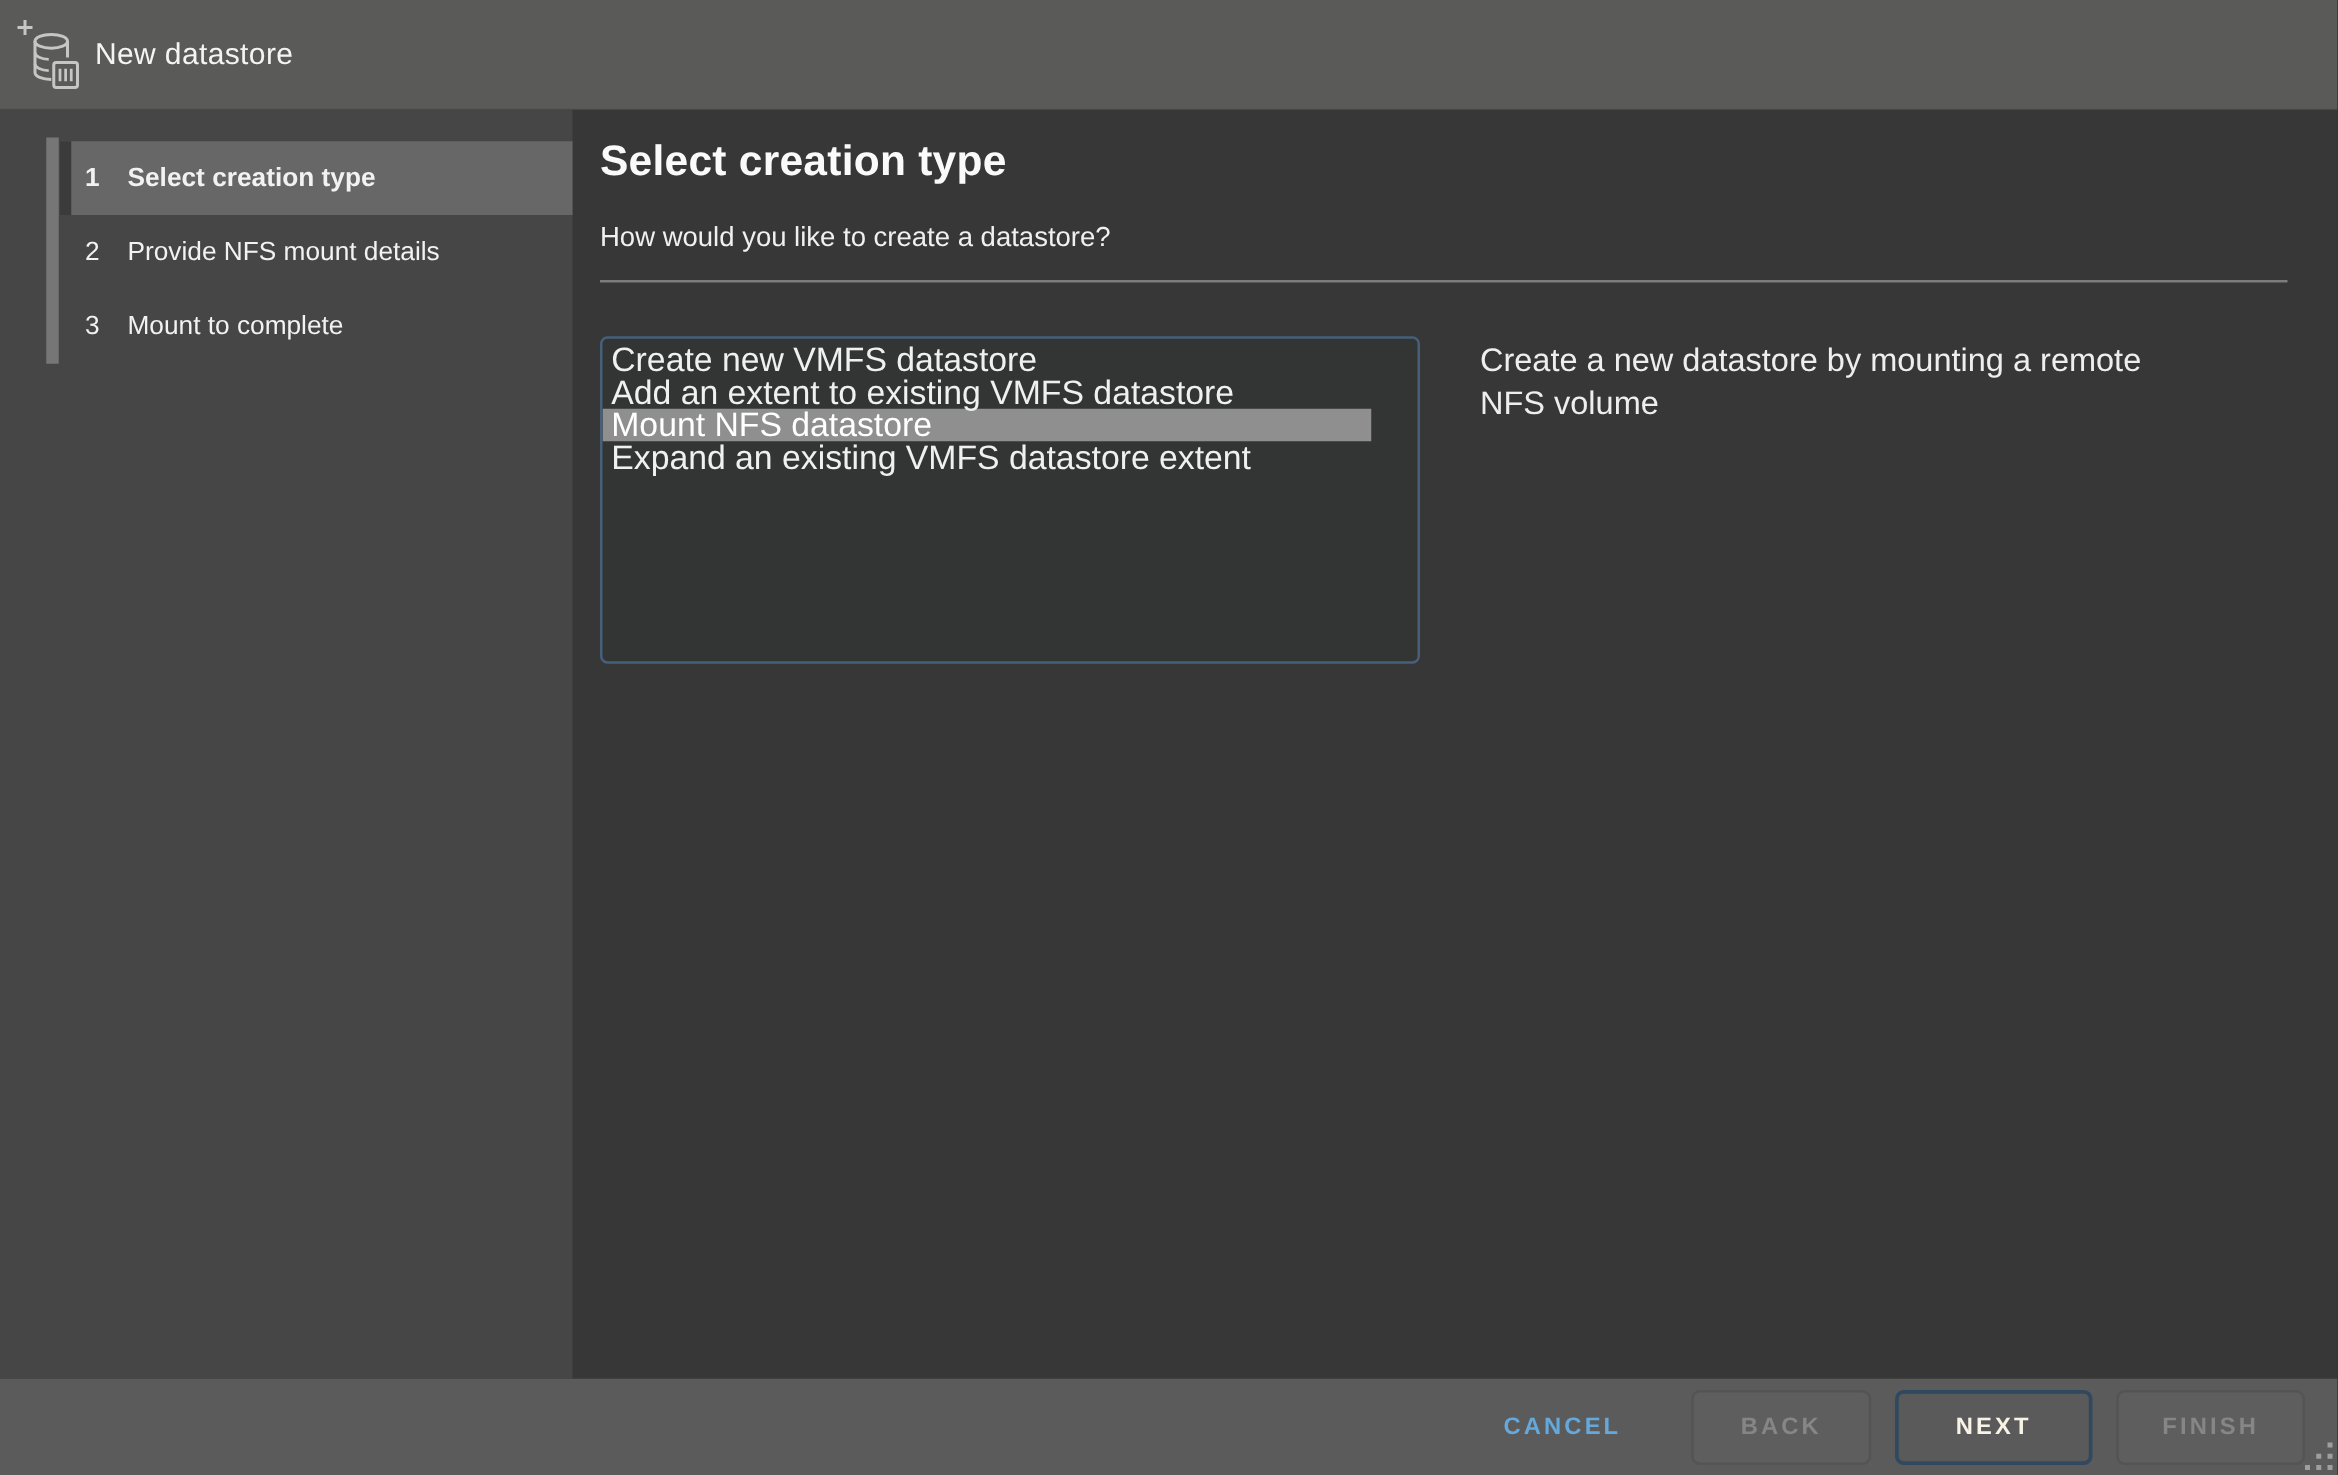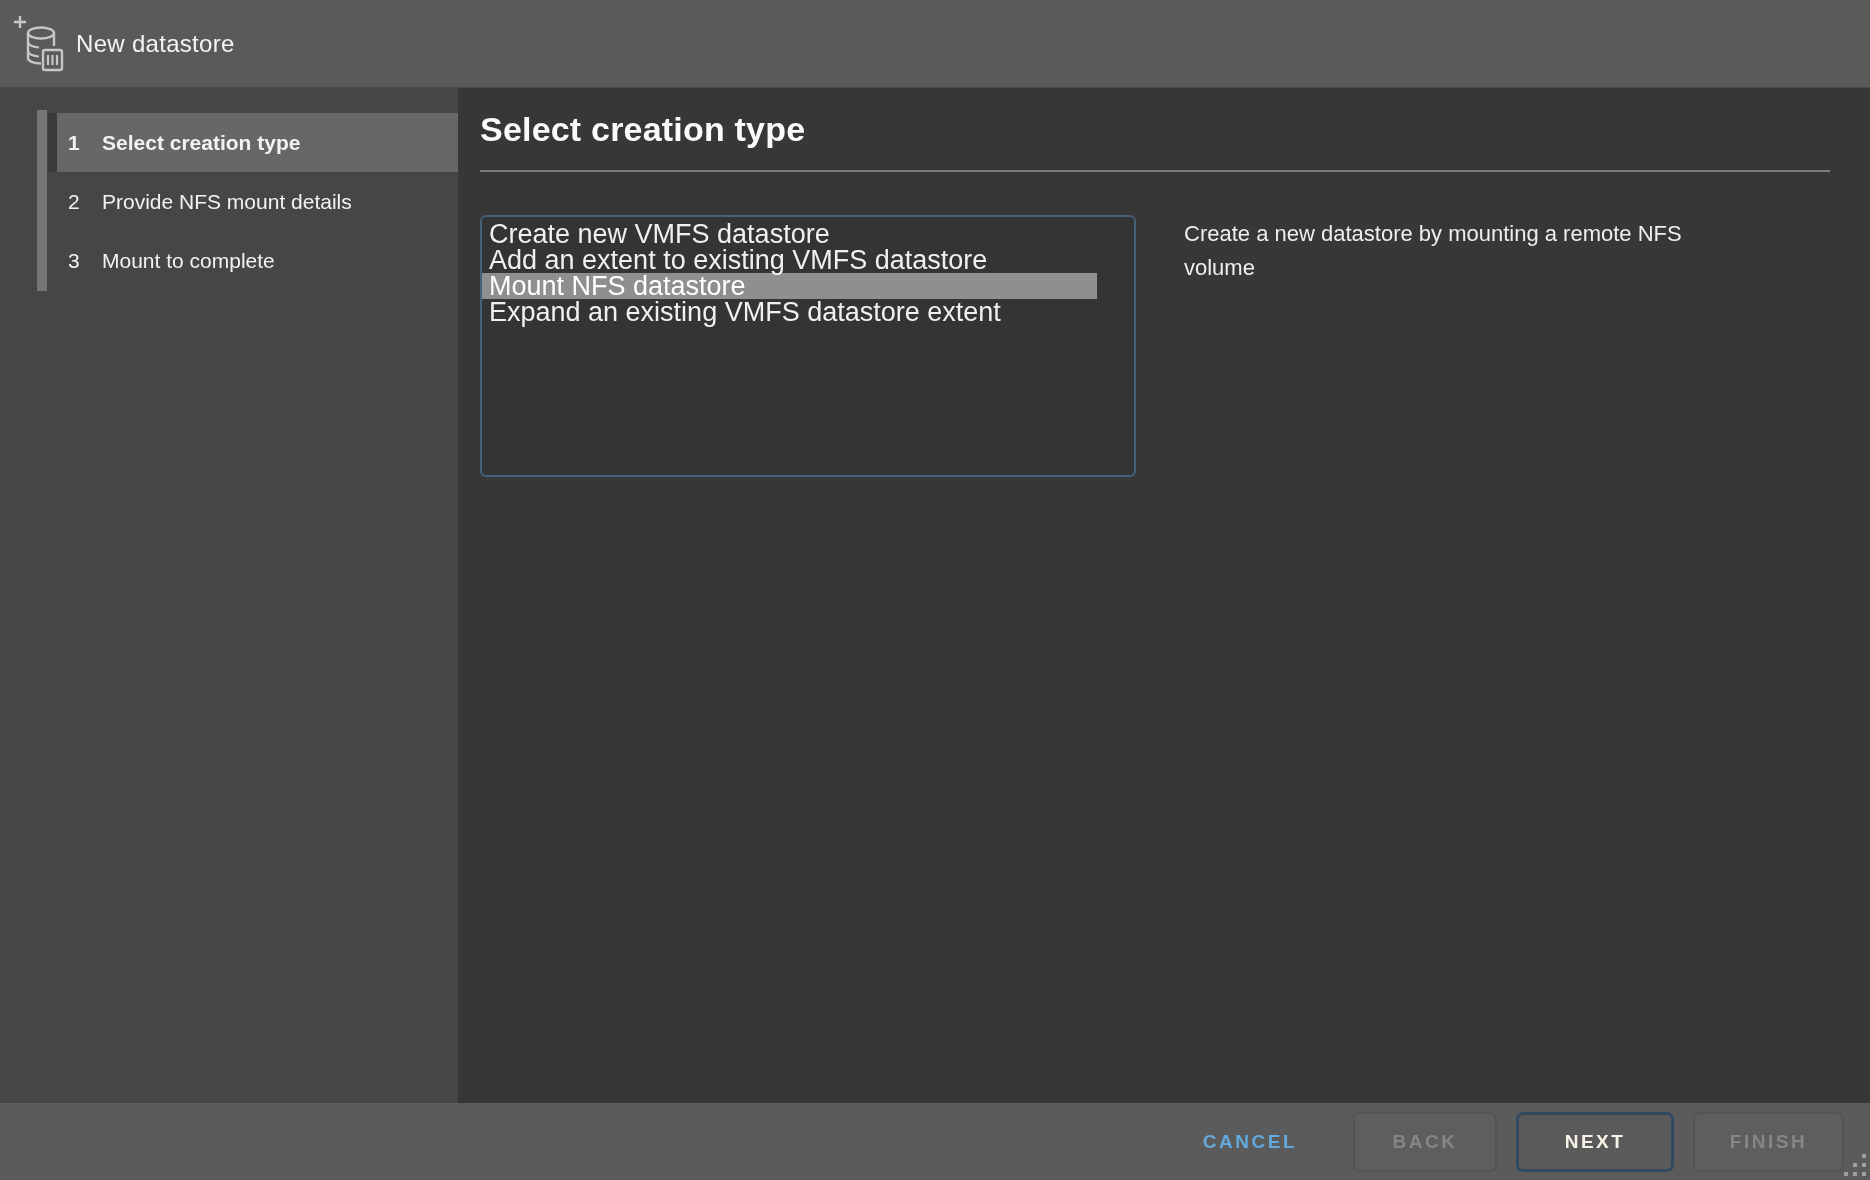--- a/index.html
+++ b/index.html
@@ -88,21 +88,21 @@
     color: #f0f0f0;
     white-space: nowrap;
     cursor: default;
   }
   .option.selected { background: #8f8f8f; color: #ffffff; }
 
   .description {
     margin-left: 48px;
     width: 540px;
     padding-top: 2px;
-    font-size: 22px;
+    font-size: 26px;
     line-height: 34px;
     color: #eeeeee;
   }
 
   
   .footer {
     position: absolute;
     left: 0; bottom: 0;
     width: 100%; height: 77px;
     background: #5b5b5b;
@@ -195,20 +195,21 @@
       </div>
       <div class="step">
         <span class="num">3</span>
         <span>Mount to complete</span>
       </div>
     </div>
   </nav>
 
   <section class="main">
     <h2>Select creation type</h2>
+    <p class="question">How would you like to create a datastore?</p>
     <hr class="divider">
 
     <div class="columns">
       <div class="listbox" role="listbox">
         <div class="option" role="option">Create new VMFS datastore</div>
         <div class="option" role="option">Add an extent to existing VMFS datastore</div>
         <div class="option selected" role="option" aria-selected="true">Mount NFS datastore</div>
         <div class="option" role="option">Expand an existing VMFS datastore extent</div>
       </div>
       <div class="description">Create a new datastore by mounting a remote NFS volume</div>

